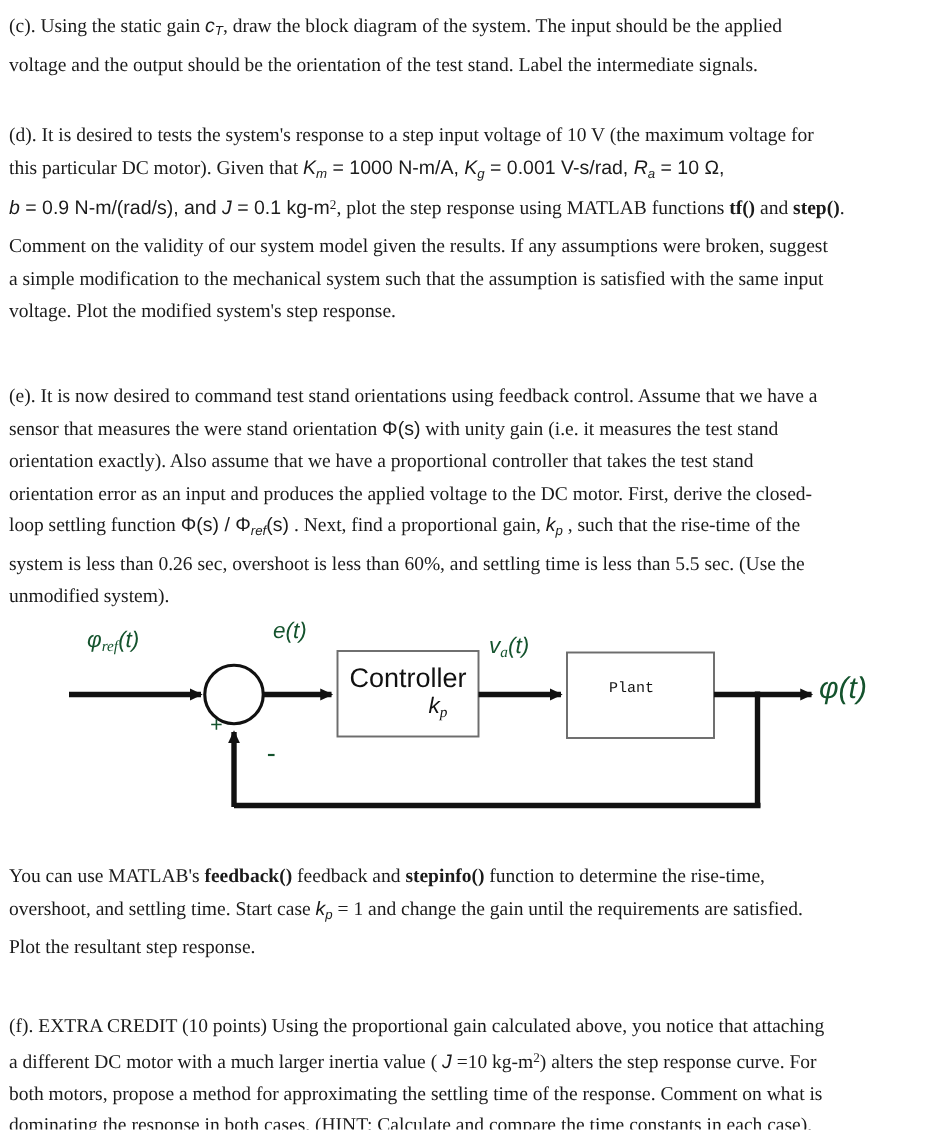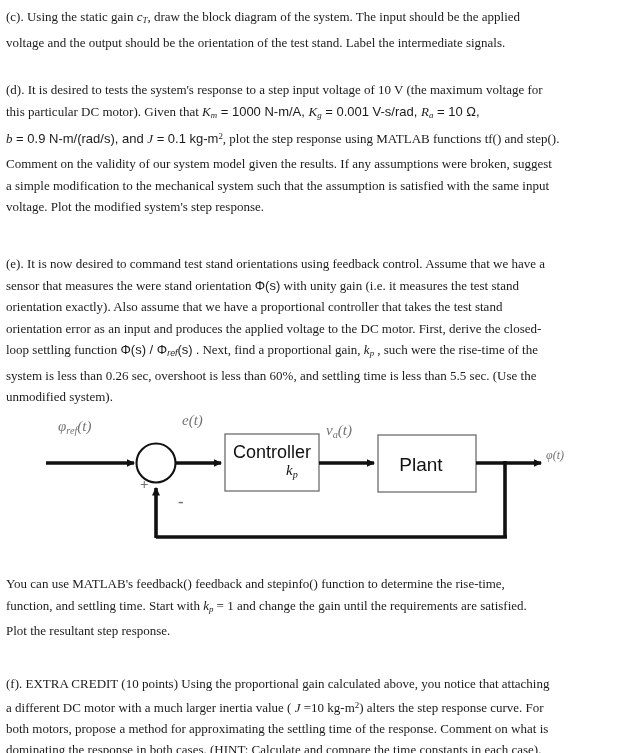--- a/index.html
+++ b/index.html
@@ -35,71 +35,71 @@
   }
   .sp-c   { position: absolute; left: 0; top: 6px;   width: 632px; }
   .sp-d   { position: absolute; left: 0; top: 79px;  width: 632px; }
   .sp-com { position: absolute; left: 0; top: 153px; width: 632px; }
   .sp-e   { position: absolute; left: 0; top: 253px; width: 632px; }
   .sp-mat { position: absolute; left: 0; top: 573px; width: 632px; }
   .sp-f   { position: absolute; left: 0; top: 673px; width: 632px; }
 
   
   .mi {
-    font-family: Liberation Serif, serif;
+    font-family: Liberation Sans, sans-serif;
     font-style: italic;
     text-align: center;
   }
   .mup {
     font-family: Liberation Sans, sans-serif;
     font-style: normal;
   }
   sub.msub {
     font-size: 0.68em;
     font-style: italic;
     vertical-align: -0.28em;
     letter-spacing: 0;
   }
   sup.msup {
     font-size: 0.68em;
     vertical-align: 0.42em;
   }
-  b.fn { font-weight: normal; }
+  b.fn { font-weight: bold; }
 
   
   .diagram {
     position: absolute;
     left: 0;
     top: 404px;
     width: 632px;
     height: 150px;
   }
   .diagram svg { display: block; }
   .dlabel {
     position: absolute;
     font-family: "Liberation Serif", "DejaVu Serif", serif;
-    color: #737373;
+    color: #14532d;
     white-space: nowrap;
   }
   .lbl-phiref { left: 58px;  top: 14px;  font-size: 15px; }
   .lbl-e      { left: 182px; top: 8px;  font-size: 15px; }
   .lbl-va     { left: 326px; top: 18px;  font-size: 15px; }
-  .lbl-phi    { left: 546px; top: 44px;  font-size: 12px; }
+  .lbl-phi    { left: 546px; top: 44px;  font-size: 20px; }
   .lbl-plus   { left: 140px; top: 72px;  font-size: 15px; font-weight: 700; }
   .lbl-minus  { left: 178px; top: 88px;  font-size: 17px; font-weight: 700; }
   .boxtext {
     position: absolute;
     text-align: center;
     font-family: "Liberation Sans", "DejaVu Sans", sans-serif;
     color: #111;
   }
   .bt-controller { left: 225px; top: 38px; width: 94px; font-size: 18px; }
   .bt-kp         { left: 225px; top: 58px; width: 94px; font-size: 15px;
                    font-family: "Liberation Serif", "DejaVu Serif", serif; margin-left: 20px; }
-  .bt-plant      { left: 378px; top: 50px; width: 86px; font-size: 19px; }
+  .bt-plant      { left: 378px; top: 50px; width: 86px; font-size: 10px; font-family: Liberation Mono, monospace; }
 </style>
 </head>
 <body>
 
 <div class="page">
 
   <div class="sp-c para-block">
     <div class="para"><span>(c). Using the static gain </span><span class="mi"><span>c</span><sub class="msub">T</sub></span><span>, draw the block diagram of the system. The input should be the applied</span></div>
     <div class="para">voltage and the output should be the orientation of the test stand. Label the intermediate signals.</div>
   </div>
@@ -114,21 +114,21 @@
     <div class="para">Comment on the validity of our system model given the results. If any assumptions were broken, suggest</div>
     <div class="para">a simple modification to the mechanical system such that the assumption is satisfied with the same input</div>
     <div class="para">voltage. Plot the modified system's step response.</div>
   </div>
 
   <div class="sp-e para-block">
     <div class="para">(e). It is now desired to command test stand orientations using feedback control. Assume that we have a</div>
     <div class="para"><span>sensor that measures the were stand orientation  </span><span class="mup">Φ(s)</span><span>  with unity gain (i.e. it measures the test stand</span></div>
     <div class="para">orientation exactly). Also assume that we have a proportional controller that takes the test stand</div>
     <div class="para">orientation error as an input and produces the applied voltage to the DC motor. First, derive the closed-</div>
-    <div class="para"><span>loop settling function  </span><span class="mup">Φ(s)</span><span class="mup"> / </span><span class="mup"><span>Φ</span><sub class="msub">ref</sub><span>(s)</span></span><span> . Next, find a proportional gain,  </span><span class="mi"><span>k</span><sub class="msub">p</sub></span><span> , such were the rise-time of the</span></div>
+    <div class="para"><span>loop settling function  </span><span class="mup">Φ(s)</span><span class="mup"> / </span><span class="mup"><span>Φ</span><sub class="msub">ref</sub><span>(s)</span></span><span> . Next, find a proportional gain,  </span><span class="mi"><span>k</span><sub class="msub">p</sub></span><span> , such that the rise-time of the</span></div>
     <div class="para">system is less than 0.26 sec, overshoot is less than 60%, and settling time is less than 5.5 sec. (Use the</div>
     <div class="para">unmodified system).</div>
   </div>
 
   <div class="diagram">
     <svg width="632" height="150" viewBox="0 0 632 150">
       <defs>
         <marker id="arrowBig" markerWidth="9" markerHeight="9" refX="7.5" refY="4.2" orient="auto" markerUnits="userSpaceOnUse">
           <path d="M0,0.2 L8.6,4.2 L0,8.2 z" fill="#111111"></path>
         </marker>
@@ -167,21 +167,21 @@
     <div class="dlabel lbl-minus">-</div>
 
     <div class="boxtext bt-controller">Controller</div>
     <div class="boxtext bt-kp"><span class="mi">k</span><sub class="msub">p</sub></div>
 
     <div class="boxtext bt-plant">Plant</div>
   </div>
 
   <div class="sp-mat para-block">
     <div class="para"><span>You can use MATLAB's </span><b class="fn">feedback()</b><span> feedback and </span><b class="fn">stepinfo()</b><span> function to determine the rise-time,</span></div>
-    <div class="para"><span>function, and settling time. Start with  </span><span class="mi"><span>k</span><sub class="msub">p</sub></span><span> = 1 and change the gain until the requirements are satisfied.</span></div>
+    <div class="para"><span>overshoot, and settling time. Start case  </span><span class="mi"><span>k</span><sub class="msub">p</sub></span><span> = 1 and change the gain until the requirements are satisfied.</span></div>
     <div class="para">Plot the resultant step response.</div>
   </div>
 
   <div class="sp-f para-block">
     <div class="para">(f). EXTRA CREDIT (10 points) Using the proportional gain calculated above, you notice that attaching</div>
     <div class="para"><span>a different DC motor with a much larger inertia value ( </span><span class="mi">J</span><span> =10 kg-m</span><sup class="msup">2</sup><span>) alters the step response curve. For</span></div>
     <div class="para">both motors, propose a method for approximating the settling time of the response. Comment on what is</div>
     <div class="para">dominating the response in both cases. (HINT: Calculate and compare the time constants in each case).</div>
   </div>
 

